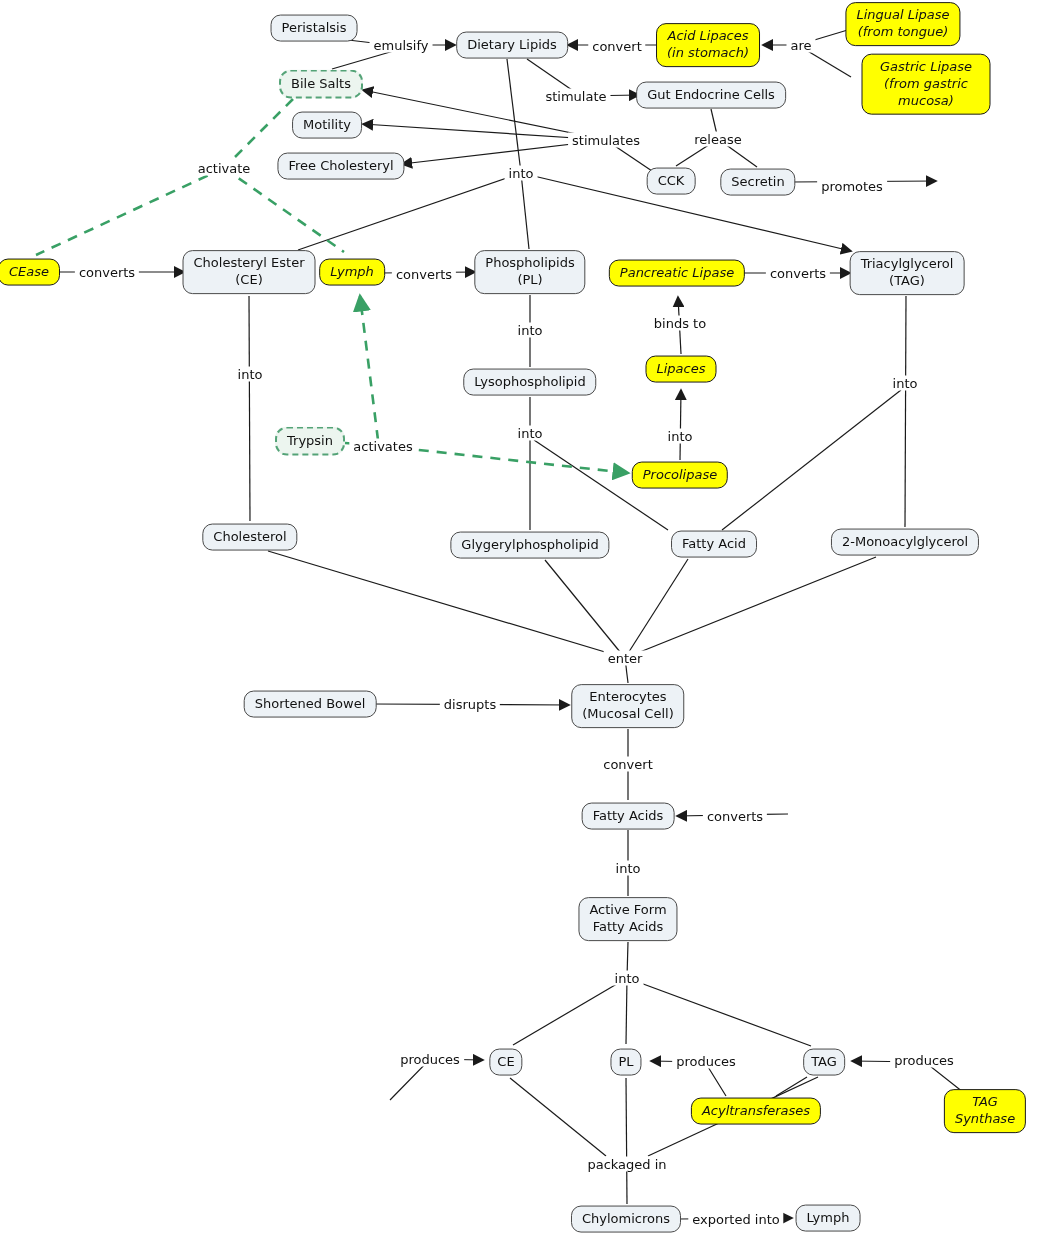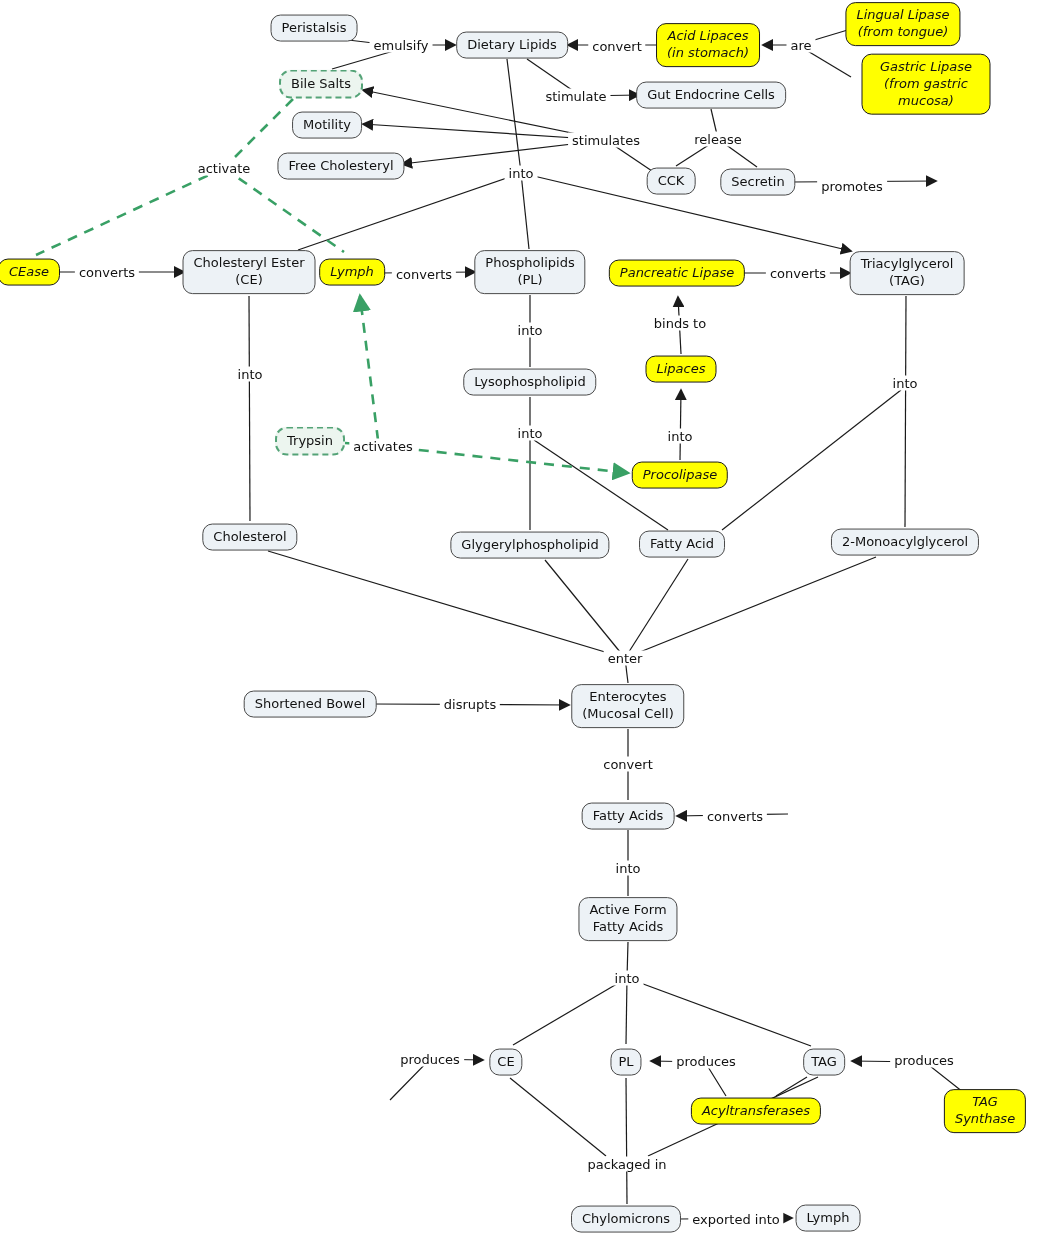--- a/index.html
+++ b/index.html
@@ -144,21 +144,21 @@
 (PL)</div>
 <div class="node yellow" style="left:677px;top:273px">Pancreatic Lipase</div>
 <div class="node normal" style="left:907px;top:273px">Triacylglycerol
 (TAG)</div>
 <div class="node normal" style="left:530px;top:382px">Lysophospholipid</div>
 <div class="node yellow" style="left:681px;top:369px">Lipaces</div>
 <div class="node dashedbox" style="left:310px;top:441px">Trypsin</div>
 <div class="node yellow" style="left:680px;top:475px">Procolipase</div>
 <div class="node normal" style="left:250px;top:537px">Cholesterol</div>
 <div class="node normal" style="left:530px;top:545px">Glygerylphospholipid</div>
-<div class="node normal" style="left:682px;top:544px">Fatty Acid</div>
+<div class="node normal" style="left:714px;top:544px">Fatty Acid</div>
 <div class="node normal" style="left:905px;top:542px">2-Monoacylglycerol</div>
 <div class="node normal" style="left:310px;top:704px">Shortened Bowel</div>
 <div class="node normal" style="left:628px;top:706px">Enterocytes
 (Mucosal Cell)</div>
 <div class="node normal" style="left:628px;top:816px">Fatty Acids</div>
 <div class="node normal" style="left:628px;top:919px">Active Form
 Fatty Acids</div>
 <div class="node normal small" style="left:506px;top:1062px">CE</div>
 <div class="node normal small" style="left:626px;top:1062px">PL</div>
 <div class="node normal small" style="left:824px;top:1062px">TAG</div>

